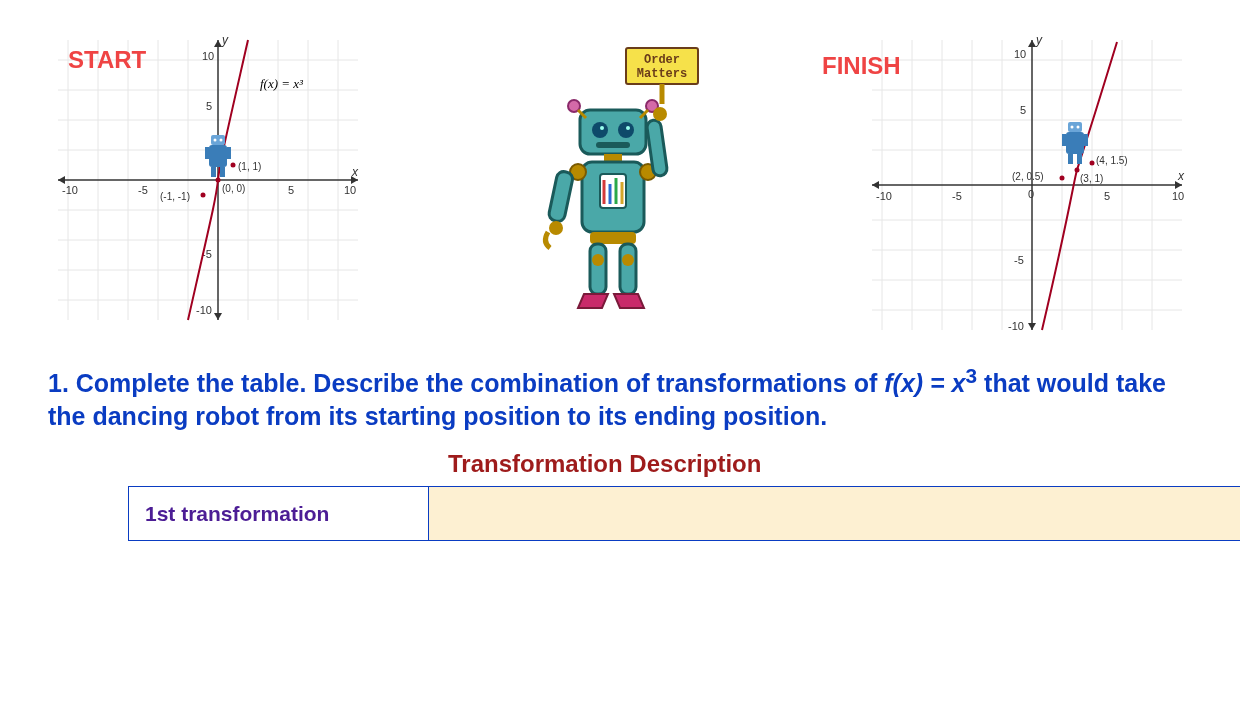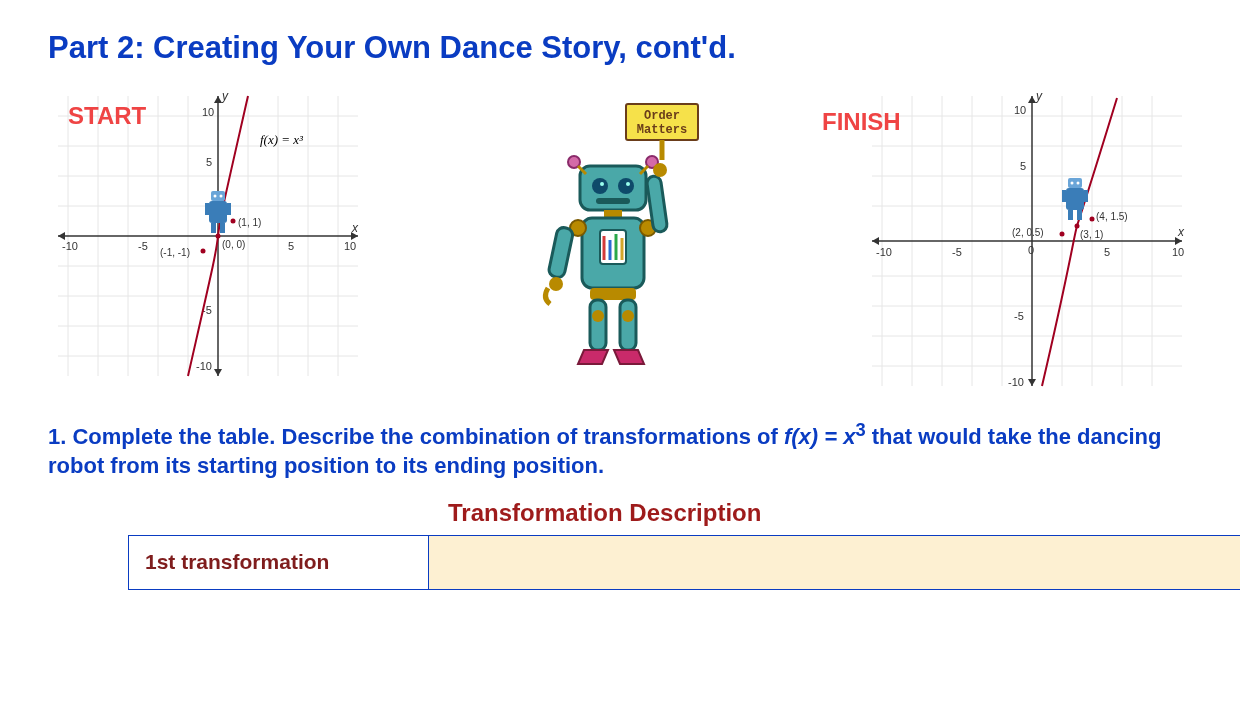--- a/index.html
+++ b/index.html
@@ -41,21 +41,21 @@
   .graph-label.finish { left: -30px; top: 22px; }
   .robot-center {
     display: flex;
     flex-direction: column;
     align-items: center;
     justify-content: flex-start;
     padding-top: 10px;
   }
   .question {
     color: #0a3cc2;
-    font-size: 22px;
+    font-size: 25px;
     font-weight: 800;
     line-height: 1.3;
     margin-bottom: 12px;
     max-width: 1150px;
   }
   .question .fx { font-style: italic; }
   .table-wrap {
     width: 1213px;
     margin-left: 80px;
   }
@@ -72,40 +72,39 @@
   }
   table.transform td {
     border: 1.5px solid #0a3cc2;
     height: 54px;
   }
   table.transform td.label {
     width: 300px;
     padding: 0 16px;
     font-size: 21px;
     font-weight: 700;
-    color: #7f1d1d;
+    color: #4c1d95;
     background: #fff;
   }
   table.transform td.input {
     background: #fdf0d2;
   }
   
   .grid-line { stroke: #e6e6e6; stroke-width: 1; }
   .axis { stroke: #333; stroke-width: 1.5; }
   .curve { stroke: #a00020; stroke-width: 2; fill: none; }
   .pt-label { font-size: 10px; fill: #333; }
   .axis-label { font-size: 12px; fill: #333; font-style: italic; }
   .fx-label { font-size: 13px; fill: #000; font-style: italic; font-family: Georgia, serif; }
   .tick { font-size: 11px; fill: #333; }
 </style>
 </head>
 <body>
 
 <div class="page">
-  <div class="title">Part 2: Creating Your Own Dance Story, cont'd.</div>
 
   <div class="graphs-row">
 
     <div class="graph-box">
       <div class="graph-label start">START</div>
       <svg width="320" height="300">
 
         <g>
 
           <line class="grid-line" x1="20" y1="10" x2="20" y2="290"></line>

